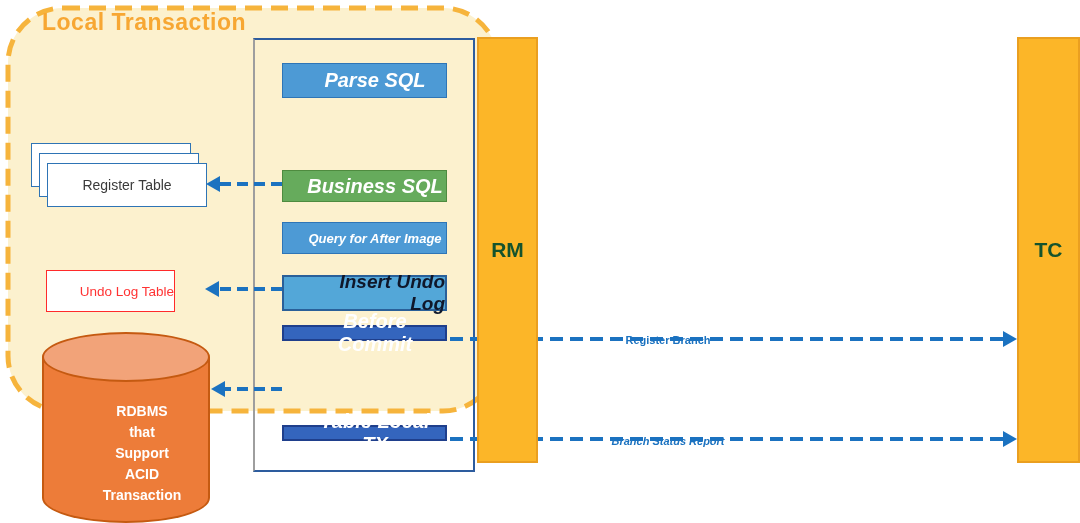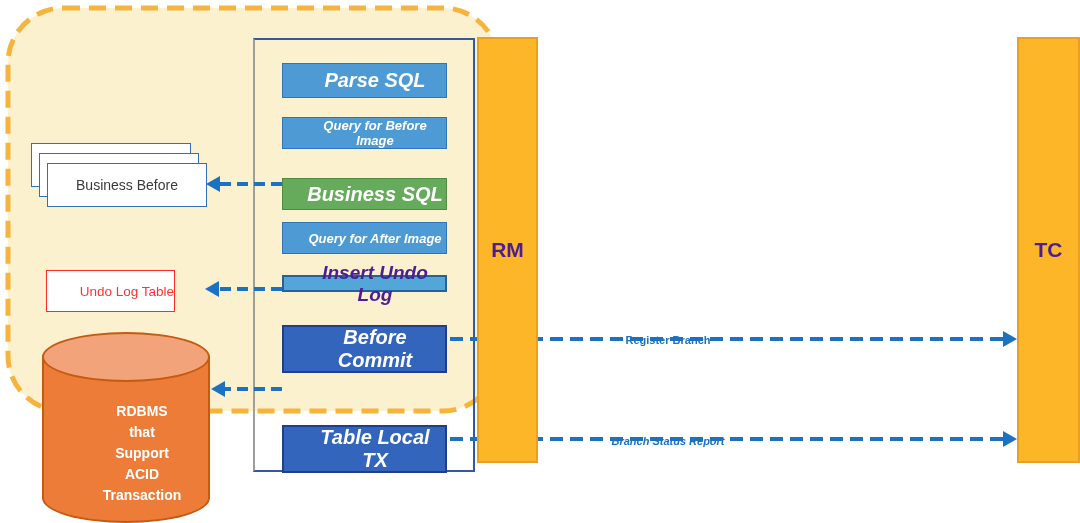--- a/index.html
+++ b/index.html
@@ -16,28 +16,28 @@
     border:2px solid #2D5C9E;border-left-color:#9E9E9E;box-sizing:border-box;background:transparent;}
 
   
   .step{position:absolute;left:282px;width:165px;z-index:3;box-sizing:border-box;
     display:flex;align-items:center;justify-content:center;
     font-style:italic;color:#FFFFFF;text-align:center;padding-left:21px;}
   .step-lg{height:35px;font-size:20px;font-weight:600;}
   .step-sm{height:32px;font-size:13px;font-weight:600;}
   .blue{background:#4D9AD5;border:1px solid #2E75B6;}
   .green{background:#66AB5C;border:1px solid #4E8B3F;}
-  .lightblue{background:#53A7D8;border:2px solid #2A6099;color:#4c1d95;height:17px;font-size:19px;font-weight:600;}
-  .darkblue{background:#3465BD;border:2px solid #1F3F8C;height:48px;font-size:20px;font-weight:600;}
+  .lightblue{background:#53A7D8;border:2px solid #2A6099;color:#0f172a;height:36px;font-size:19px;font-weight:600;text-align:right;}
+  .darkblue{background:#3465BD;border:2px solid #1F3F8C;height:16px;font-size:20px;font-weight:600;}
 
   
   .lane{position:absolute;top:37px;height:426px;z-index:4;box-sizing:border-box;
     background:#FCB628;border:2px solid #EA9F20;
     display:flex;align-items:center;justify-content:center;
-    color:#4c1d95;font-weight:bold;font-size:21px;}
+    color:#14532d;font-weight:bold;font-size:21px;}
   .lane-rm{left:477px;width:61px;}
   .lane-tc{left:1017px;width:63px;}
 
   
   .card{position:absolute;width:160px;height:44px;background:#FFFFFF;z-index:3;
     border:1.5px solid #2E74B5;box-sizing:border-box;}
   .card-label{display:flex;width:100%;height:100%;align-items:center;justify-content:center;
     font-size:14px;color:#3A3A3A;}
 
   
@@ -70,45 +70,45 @@
 </style>
 </head>
 <body>
 
 <div class="canvas">
 
   <svg class="bg-svg" width="1080" height="523">
     <rect x="8" y="8" width="490" height="403" rx="55" ry="55" fill="#FCF1CE" stroke="#F6B43C" stroke-width="5" stroke-dasharray="17 9"></rect>
   </svg>
 
+  <div class="lt-title">Local Transaction</div>
 
   <div class="card" style="left:31px;top:143px;"></div>
   <div class="card" style="left:39px;top:153px;"></div>
   <div class="card" style="left:47px;top:163px;">
-    <div class="card-label">Business Before</div>
+    <div class="card-label">Register Table</div>
   </div>
 
   <div class="undo-table">
     <span>Undo Log Table</span>
   </div>
 
   <div class="db-body">
     <div class="db-label">RDBMS
 that
 Support
 ACID
 Transaction</div>
   </div>
   <div class="db-top"></div>
 
   <div class="flow-box"></div>
 
   <div class="step step-lg blue" style="top:63px;">Parse SQL</div>
-  <div class="step step-sm blue" style="top:117px;">Query for Before Image</div>
-  <div class="step step-lg green" style="top:170px;height:32px;margin-top:8px;">Business SQL</div>
+  <div class="step step-lg green" style="top:170px;height:32px;">Business SQL</div>
   <div class="step step-sm blue" style="top:222px;">Query for After Image</div>
   <div class="step lightblue" style="top:275px;">Insert Undo Log</div>
   <div class="step darkblue" style="top:325px;">Before Commit</div>
   <div class="step darkblue" style="top:425px;">Table Local TX</div>
 
   <div class="arrow arrow-left" style="left:220px;top:182px;width:62px;"></div>
   <div class="arrow arrow-left" style="left:219px;top:287px;width:63px;"></div>
   <div class="arrow arrow-left" style="left:225px;top:387px;width:57px;"></div>
 
   <div class="arrow arrow-right" style="left:450px;top:337px;width:553px;"></div>

